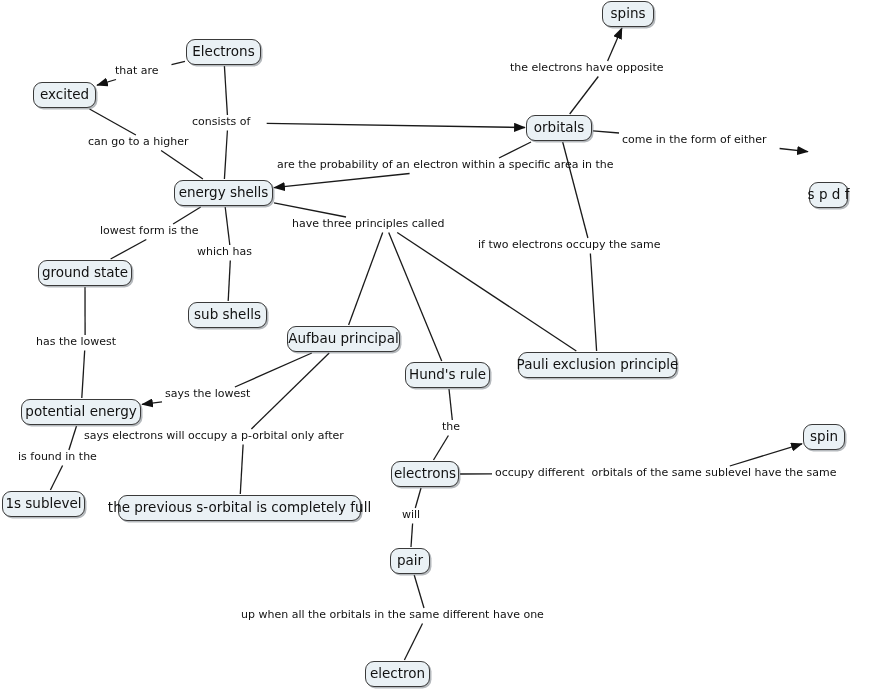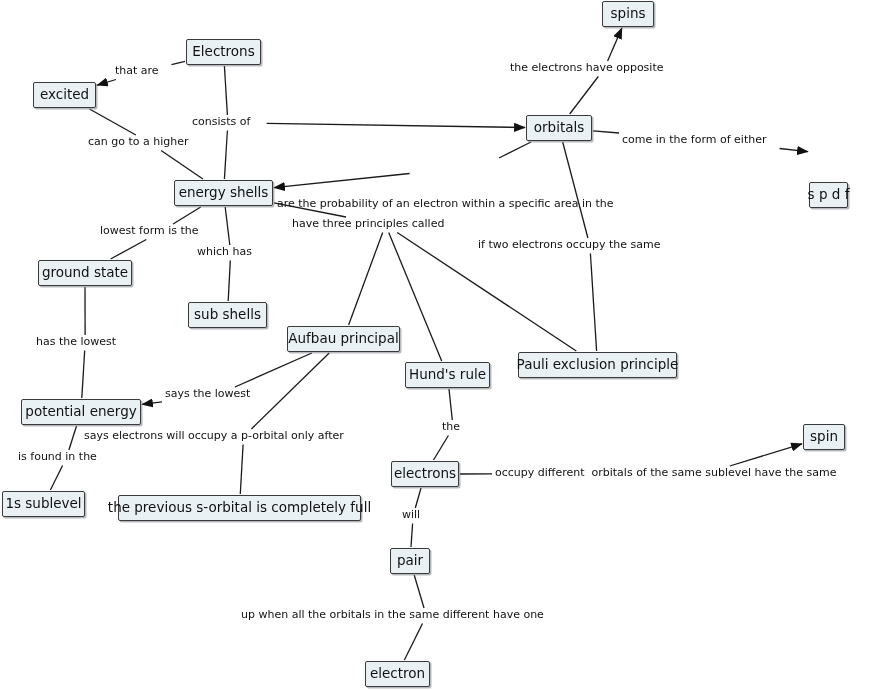--- a/index.html
+++ b/index.html
@@ -24,21 +24,21 @@
     top: 0;
     width: 873px;
     height: 690px;
     pointer-events: none;
   }
   .node {
     position: absolute;
     box-sizing: border-box;
     background: #eaf1f5;
     border: 1.4px solid #3a3a3a;
-    border-radius: 2px;
+    border-radius: 9px;
     color: #111111;
     font-size: 13.5px;
     line-height: 1;
     white-space: nowrap;
     display: flex;
     align-items: center;
     justify-content: center;
     padding: 0 9px;
     height: 26px;
     box-shadow: 1.5px 1.5px 0 0 rgba(120,128,135,0.55);
@@ -105,21 +105,21 @@
         <line x1="414.2" y1="575.0" x2="424.0" y2="608.0" stroke="#1a1a1a" stroke-width="1.3"></line>
         <line x1="422.5" y1="623.5" x2="404.4" y2="660.0" stroke="#1a1a1a" stroke-width="1.3"></line>
       </g>
   </svg>
   <div id="label-layer">
       <div class="link-label" style="left: 115px; top: 65px;">that are</div>
       <div class="link-label" style="left: 192px; top: 116px;">consists of</div>
       <div class="link-label" style="left: 88px; top: 136px;">can go to a higher</div>
       <div class="link-label" style="left: 510px; top: 62px;">the electrons have opposite</div>
       <div class="link-label" style="left: 622px; top: 134px;">come in the form of either</div>
-      <div class="link-label" style="left: 277px; top: 159px; margin-top: 39px;">are the probability of an electron within a specific area in the</div>
+      <div class="link-label" style="left: 277px; top: 159px;">are the probability of an electron within a specific area in the</div>
       <div class="link-label" style="left: 100px; top: 225px;">lowest form is the</div>
       <div class="link-label" style="left: 197px; top: 246px;">which has</div>
       <div class="link-label" style="left: 292px; top: 218px;">have three principles called</div>
       <div class="link-label" style="left: 478px; top: 239px;">if two electrons occupy the same</div>
       <div class="link-label" style="left: 36px; top: 336px;">has the lowest</div>
       <div class="link-label" style="left: 165px; top: 388px;">says the lowest</div>
       <div class="link-label" style="left: 442px; top: 421px;">the</div>
       <div class="link-label" style="left: 84px; top: 430px;">says electrons will occupy a p-orbital only after</div>
       <div class="link-label" style="left: 18px; top: 451px;">is found in the</div>
       <div class="link-label" style="left: 495px; top: 467px;">occupy different  orbitals of the same sublevel have the same</div>

